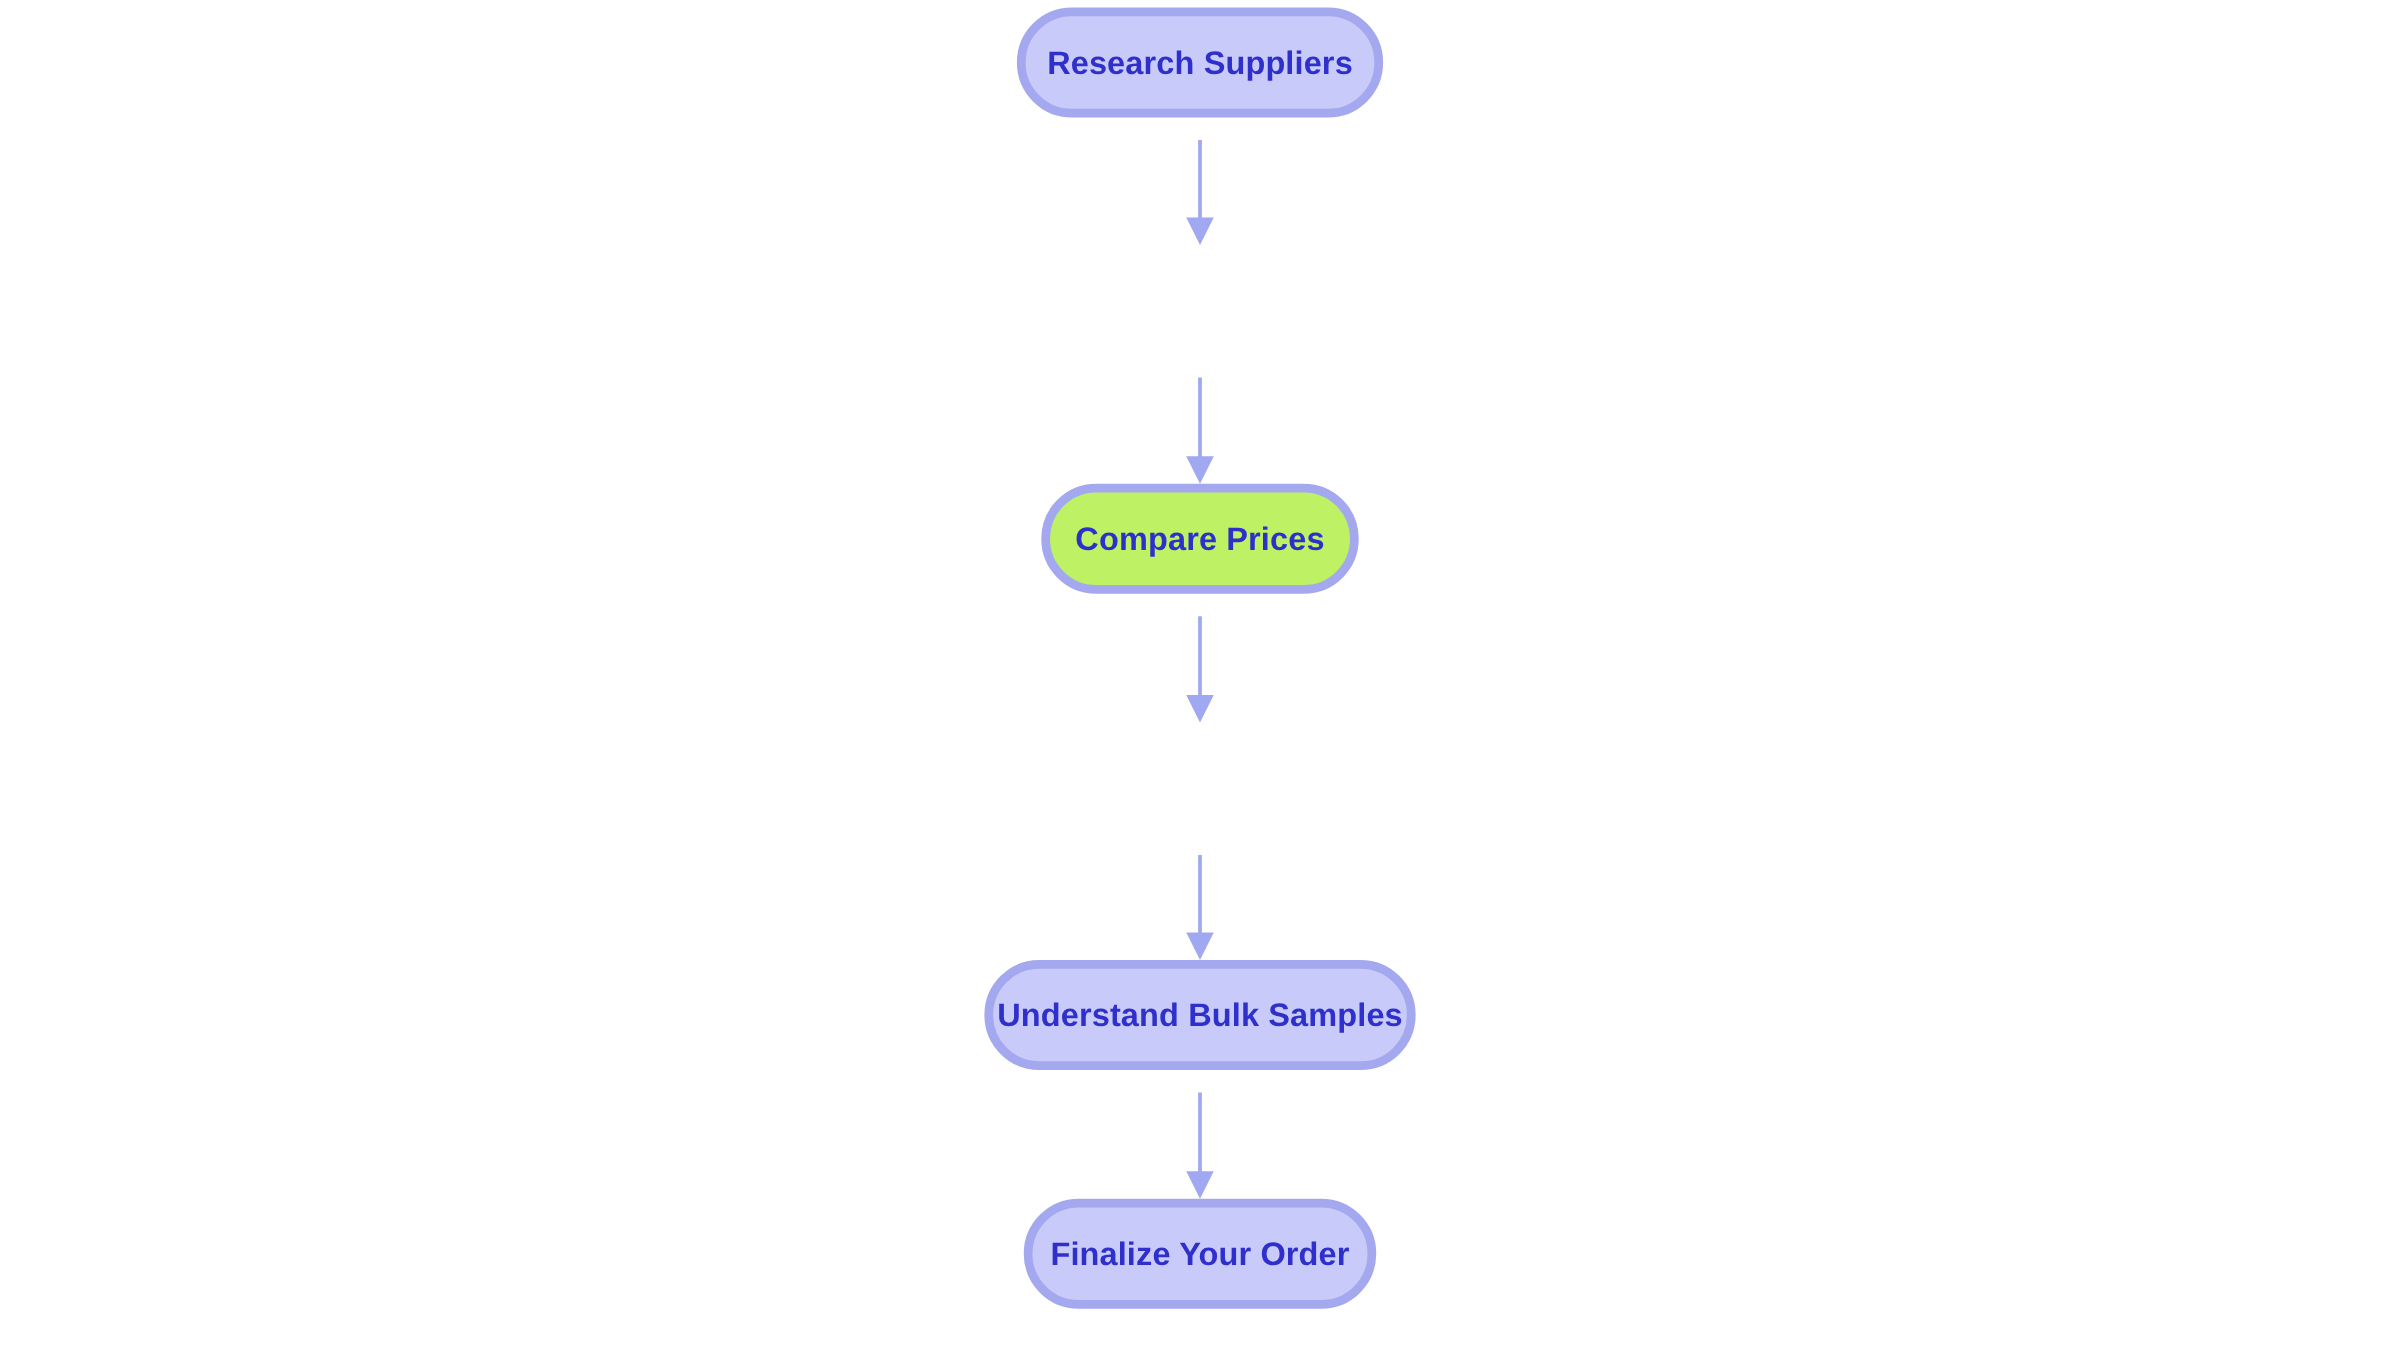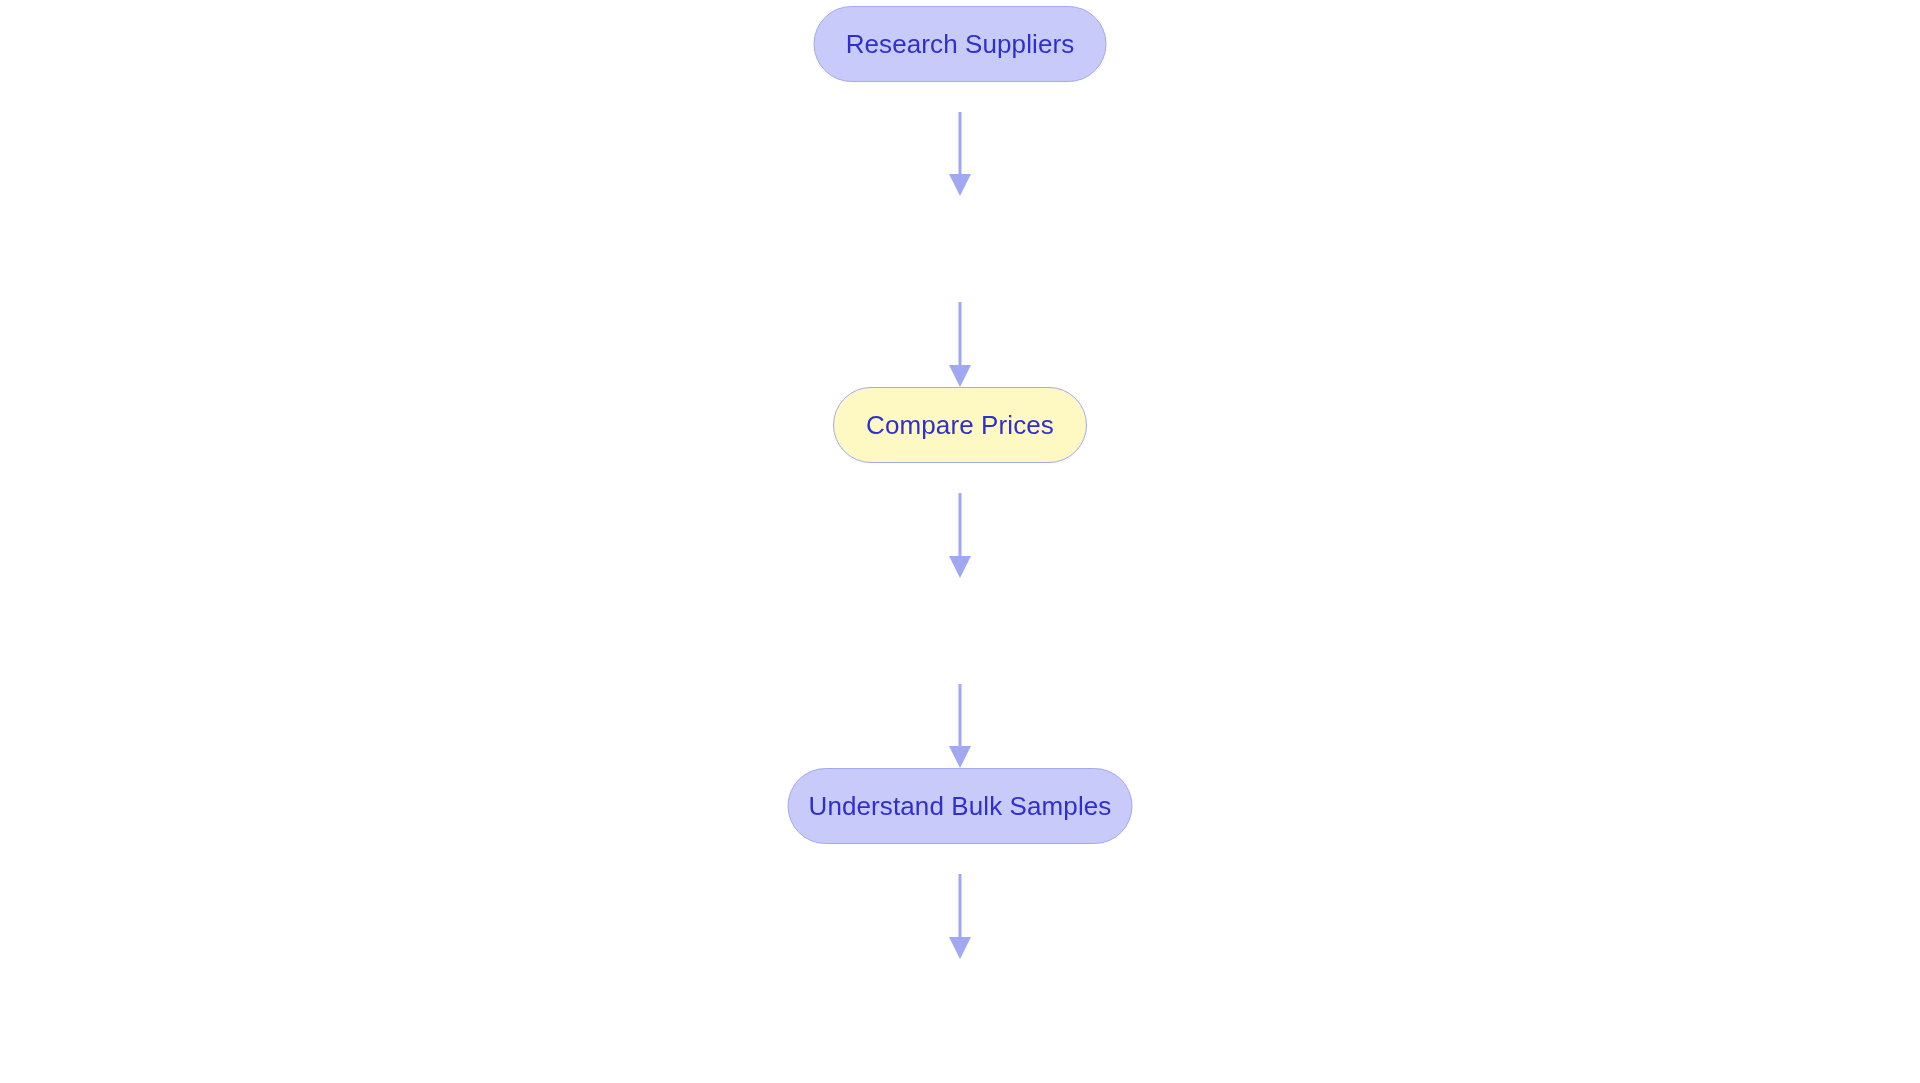--- a/index.html
+++ b/index.html
@@ -21,28 +21,29 @@
     height: 1083px;
     background: #ffffff;
   }
 
   
   .node {
     position: absolute;
     left: 50%;
     transform: translateX(-50%);
     box-sizing: border-box;
-    height: 76px;
-    border: 1px solid #4d7c0f;
+    height: 88px;
+    border: 7px solid #4d7c0f;
     border-radius: 53px;
     background: #c8cbf9;
     display: flex;
     align-items: center;
     justify-content: center;
     z-index: 2;
+    font-weight: bold;
   }
   .node-label {
     font-family: "Liberation Sans", sans-serif;
     font-size: 26px;
     line-height: 1;
     letter-spacing: 0.1px;
     color: #2f2fcc;
     white-space: nowrap;
     user-select: none;
   }
@@ -98,23 +99,26 @@
   <div class="connector" style="top: 874px; height: 85px; width: 24px;">
     <div class="conn-line" style="height: 64px; background: rgb(159, 168, 240);"></div>
     <div class="conn-head" style="border-top-color: rgb(159, 168, 240);"></div>
   </div>
 
   <div class="node" style="width: 293px; top: 6px; background: rgb(200, 203, 249); border-color: rgb(163, 168, 239);">
     <span class="node-label" style="color: rgb(47, 47, 204);">Research Suppliers</span>
   </div>
 
 
-  <div class="node" style="width: 254px; top: 387px; background: #fef9c3; border-color: rgb(163, 168, 239);">
+  <div class="node" style="width: 254px; top: 387px; background: #bef264; border-color: rgb(163, 168, 239);">
     <span class="node-label" style="color: rgb(47, 47, 204);">Compare Prices</span>
   </div>
 
 
   <div class="node" style="width: 345px; top: 768px; background: rgb(200, 203, 249); border-color: rgb(163, 168, 239);">
     <span class="node-label" style="color: rgb(47, 47, 204);">Understand Bulk Samples</span>
   </div>
 
+  <div class="node" style="width: 282px; top: 959px; background: rgb(200, 203, 249); border-color: rgb(163, 168, 239);">
+    <span class="node-label" style="color: rgb(47, 47, 204);">Finalize Your Order</span>
+  </div>
 
 </div>
 
 </body></html>

